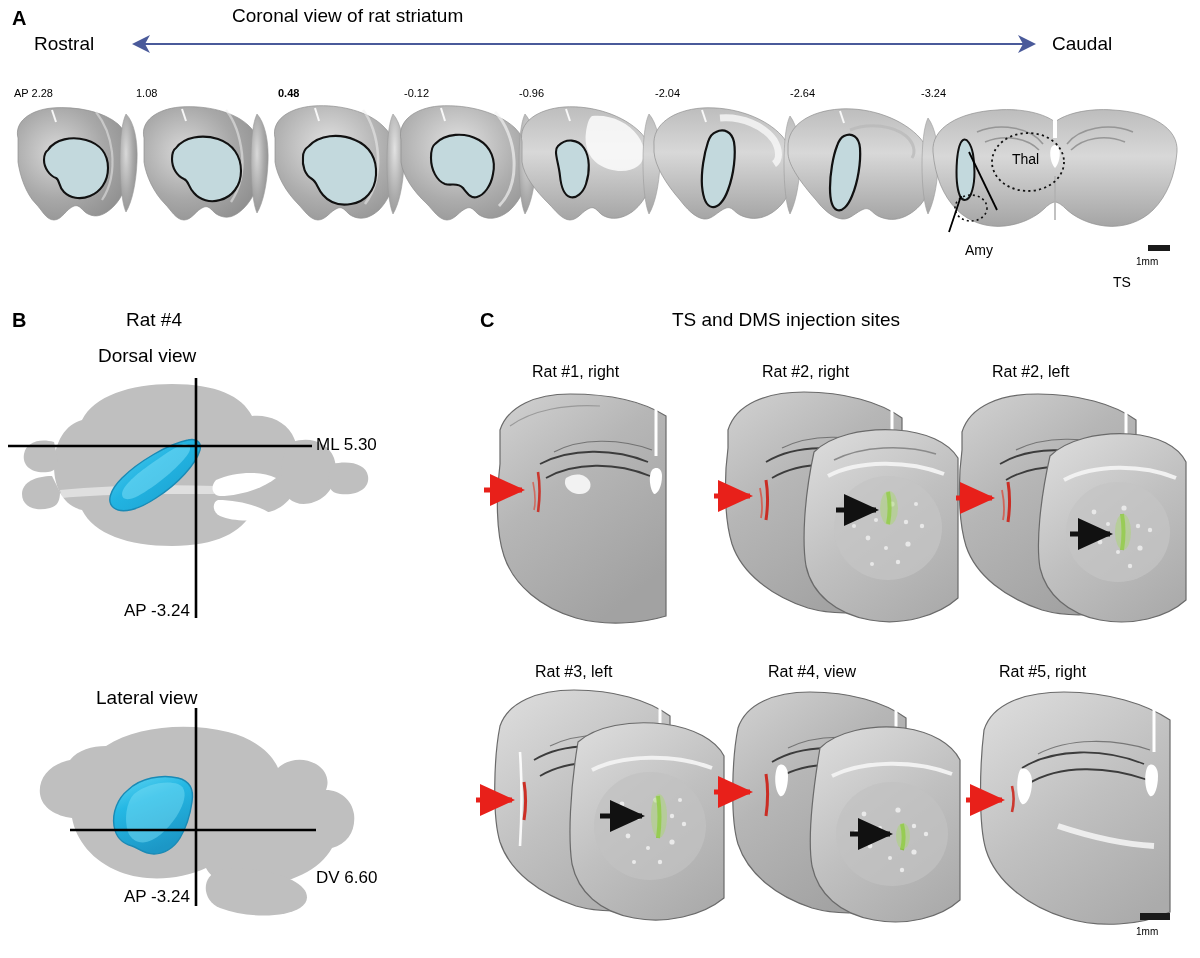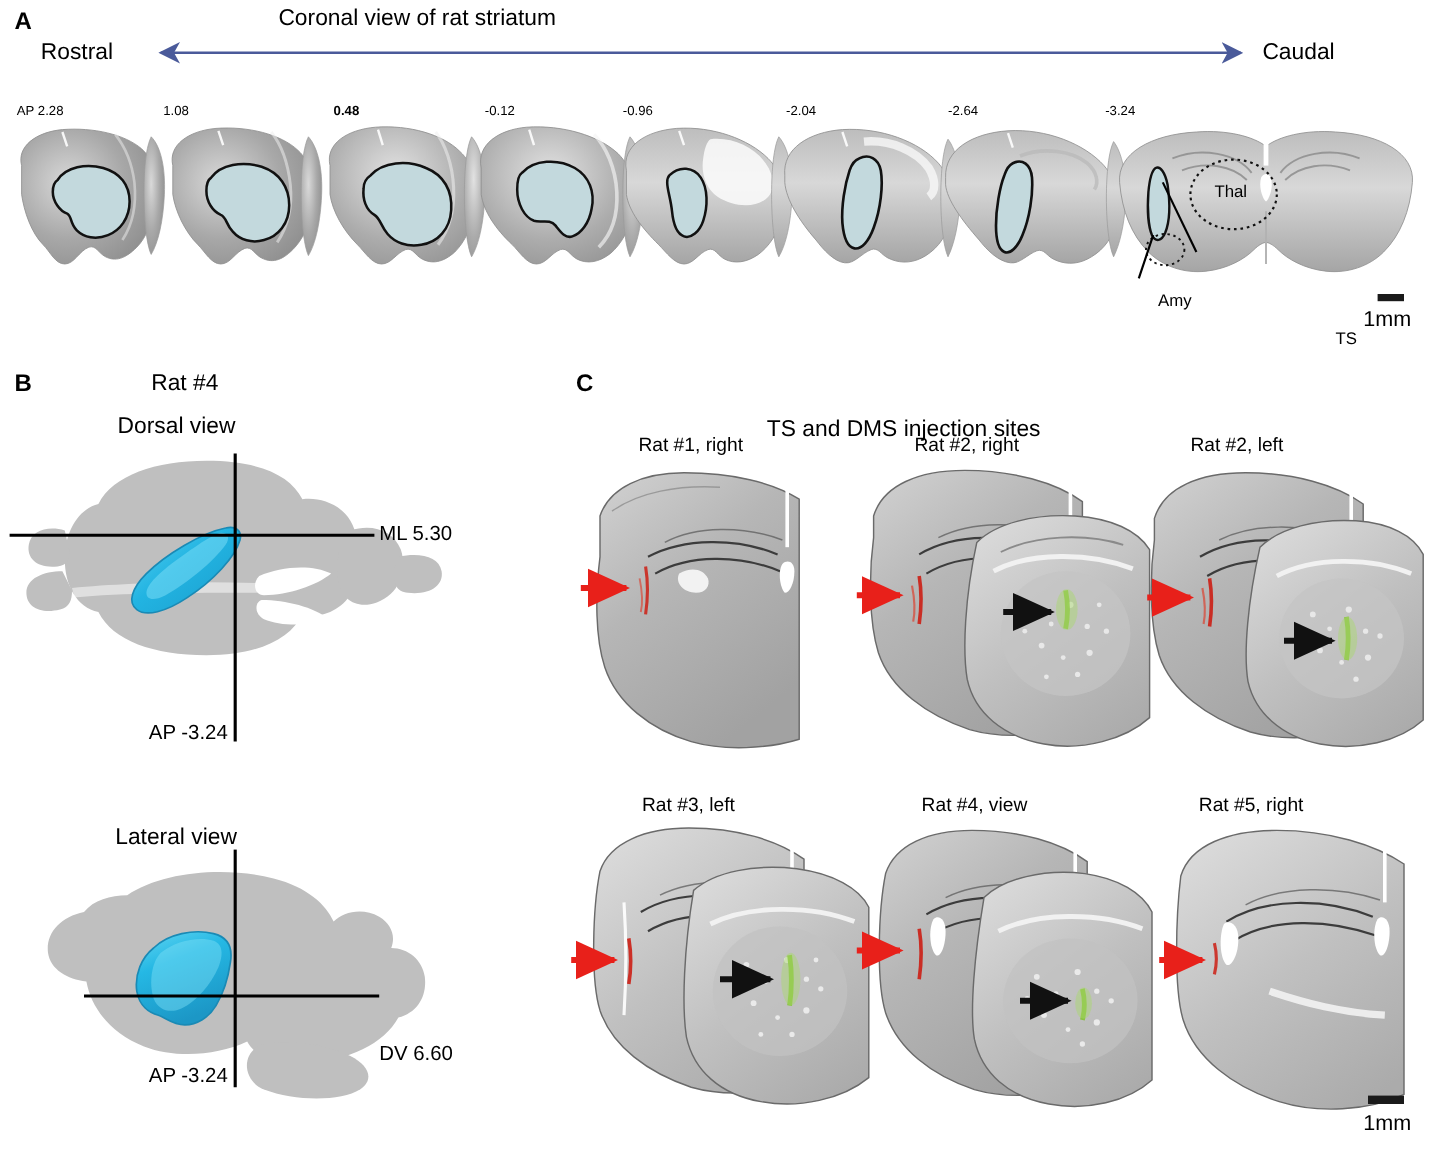--- a/index.html
+++ b/index.html
@@ -4,21 +4,21 @@
 <style>
   html,body{margin:0;padding:0;background:#ffffff;}
   body{width:1200px;height:958px;position:relative;overflow:hidden;
        font-family:"Liberation Sans","DejaVu Sans",sans-serif;color:#000;}
   .abs{position:absolute;}
   .panel-letter{font-size:20px;font-weight:bold;line-height:1;}
   .title{font-size:19px;line-height:1;}
   .dirlabel{font-size:19px;line-height:1;}
   .aplabel{font-size:11px;line-height:1;white-space:nowrap;margin-top:12px;}
   .smalllabel{font-size:14px;line-height:1;}
-  .scalelabel{font-size:18px;line-height:1;}
+  .scalelabel{font-size:10px;line-height:1;}
   .c-caption{font-size:16px;line-height:1;white-space:nowrap;}
   .b-caption{font-size:19px;line-height:1;white-space:nowrap;}
   .coord{font-size:17px;line-height:1;white-space:nowrap;text-align:center;}
   .scalebar{background:#1a1a1a;}
   svg{display:block;overflow:visible;}
 </style>
 </head>
 <body>
 
 <div class="abs panel-letter" style="left:12px;top:8px;">A</div>
@@ -278,21 +278,21 @@
            C104,100 106,82 114,74 Z" fill="#7fe0f7" opacity="0.45"></path>
 
   <line x1="176" y1="-12" x2="176" y2="186" stroke="#000000" stroke-width="2.6"></line>
   <line x1="50" y1="110" x2="296" y2="110" stroke="#000000" stroke-width="2.6"></line>
 </svg>
 </div>
 <div class="abs coord" style="left:316px;top:869px;">DV 6.60</div>
 <div class="abs coord" style="left:124px;top:888px;">AP -3.24</div>
 
 <div class="abs panel-letter" style="left:480px;top:310px;">C</div>
-<div class="abs title" style="left:639px;top:310px;margin-top:38px;">TS and DMS injection sites</div>
+<div class="abs title" style="left:672px;top:310px;">TS and DMS injection sites</div>
 
 <div class="abs c-caption" style="left:532px;top:364px;">Rat #1, right</div>
 <div class="abs c-caption" style="left:762px;top:364px;">Rat #2, right</div>
 <div class="abs c-caption" style="left:992px;top:364px;">Rat #2, left</div>
 
 <div class="abs c-caption" style="left:535px;top:664px;">Rat #3, left</div>
 <div class="abs c-caption" style="left:768px;top:664px;">Rat #4, view</div>
 <div class="abs c-caption" style="left:999px;top:664px;">Rat #5, right</div>
 
 <div class="abs" style="left:470px;top:386px;">

